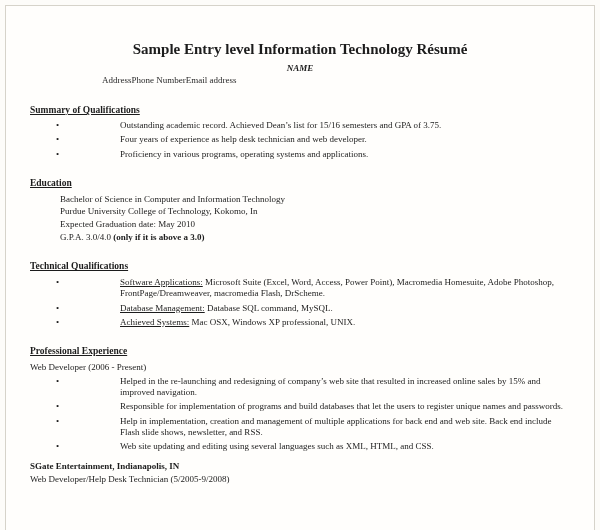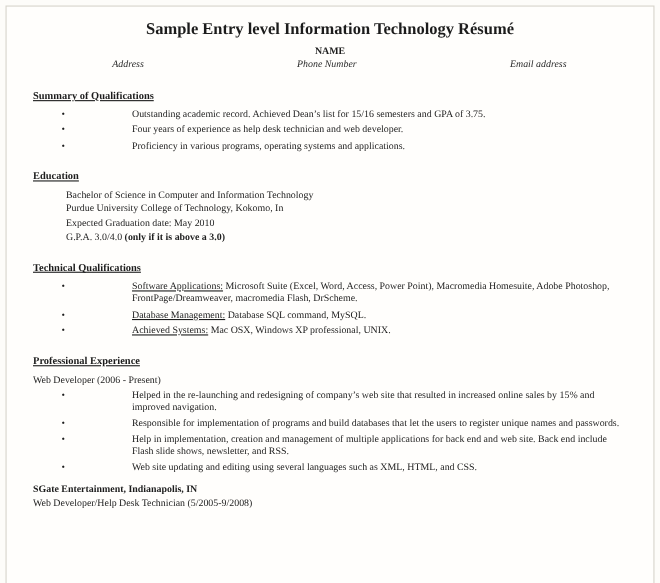--- a/index.html
+++ b/index.html
@@ -12,42 +12,41 @@
   }
   .page-frame {
     position: absolute;
     left: 5px; top: 5px;
     width: 590px; height: 540px;
     border: 1px solid #d6d3ca;
     background: #fffefc;
   }
   .doc {
     position: relative;
-    padding: 18px 30px 0 30px;
+    padding: 40px 30px 0 30px;
     font-size: 9px;
     line-height: 1.3;
   }
   .title {
     text-align: center;
     font-size: 15px;
     font-weight: bold;
     margin-bottom: 3px;
   }
   .name-line {
     text-align: center;
     font-size: 9px;
     font-weight: bold;
+    font-style: italic;
   }
   .contact-row {
     display: flex;
-    justify-content: space-between;
     padding: 1px 55px 0 72px;
     font-size: 9px;
     color: #2a2a2a;
-    font-style: italic;
   }
   .section { margin-top: 17px; }
   .section-heading {
     font-weight: bold;
     text-decoration: underline;
     font-size: 9.5px;
     margin-bottom: 4px;
   }
   .bullets { margin-top: 2px; }
   .bullet-row {

